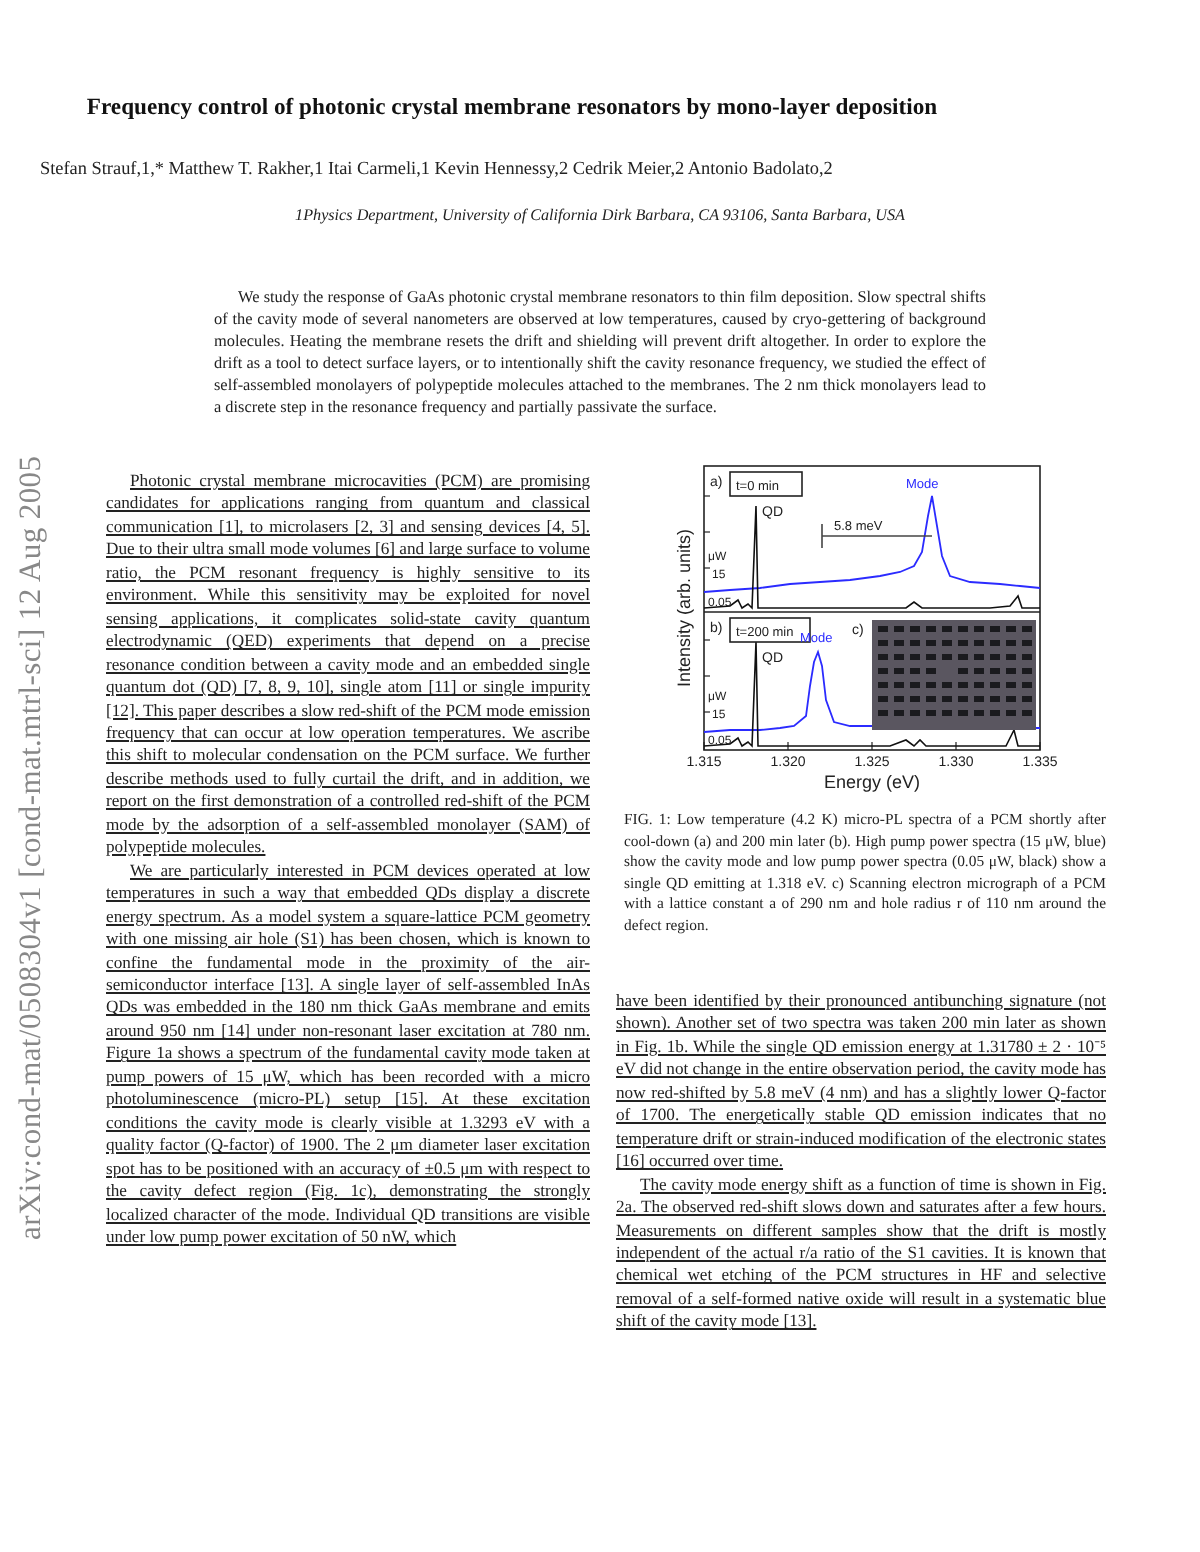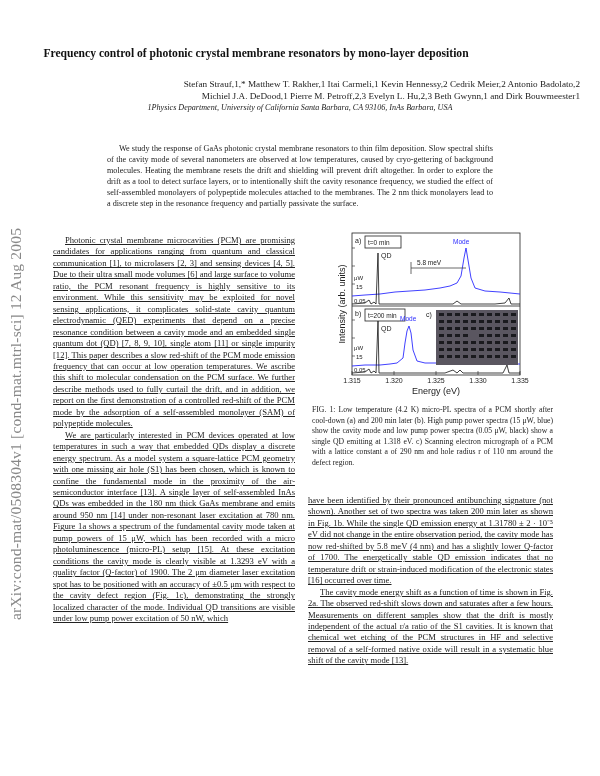--- a/index.html
+++ b/index.html
@@ -1,42 +1,41 @@
 <!DOCTYPE html>
 <html><head>
 <meta charset="utf-8">
 <style>
   html,body{margin:0;padding:0;background:#fff;}
   body{width:600px;height:776px;position:relative;overflow:hidden;font-family:"DejaVu Serif","Liberation Serif",serif;color:#222;}
   .title{position:absolute;left:0;top:47px;width:512px;text-align:center;font-weight:bold;font-size:11.6px;font-family:"Liberation Serif",serif;color:#111;}
-  .authors{position:absolute;left:20px;top:78px;width:560px;text-align:right;font-size:9.2px;line-height:12.4px;font-family:"Liberation Serif",serif;}
+  .authors{position:absolute;left:20px;top:78px;width:560px;text-align:left;font-size:9.2px;line-height:12.4px;font-family:"Liberation Serif",serif;}
   .affil{position:absolute;left:20px;top:102px;width:560px;text-align:center;font-size:8.1px;line-height:11px;font-style:italic;font-family:"Liberation Serif",serif;}
   .abstract{position:absolute;left:107px;top:143px;width:386px;font-size:8.2px;line-height:11.1px;text-align:justify;text-indent:12px;font-family:"Liberation Serif",serif;}
   .arxiv{position:absolute;left:7px;top:620px;transform-origin:0 0;transform:rotate(-90deg);font-size:15.5px;color:#888;white-space:nowrap;font-family:"Liberation Serif",serif;letter-spacing:0.2px;}
   .col{position:absolute;font-size:8.6px;line-height:11.45px;text-align:justify;font-family:"Liberation Serif",serif;text-decoration:underline;}
   .col p{margin:0;text-indent:12px;}
   .colL{left:53px;top:235px;width:242px;}
   .colR{left:308px;top:495px;width:245px;}
   .caption{position:absolute;left:312px;top:405px;width:241px;font-size:7.7px;line-height:10.5px;text-align:justify;font-family:"Liberation Serif",serif;}
   .fig{position:absolute;left:325px;top:228px;width:240px;height:170px;}
   .fig svg{display:block;}
   .axis-text{font-family:"Liberation Sans",sans-serif;}
 </style>
 </head>
 <body>
 
 <div class="title">Frequency control of photonic crystal membrane resonators by mono-layer deposition</div>
 
 <div class="authors">
   <div>Stefan Strauf,1,* Matthew T. Rakher,1 Itai Carmeli,1 Kevin Hennessy,2 Cedrik Meier,2 Antonio Badolato,2</div>
-  <div>Michiel J.A. DeDood,1 Pierre M. Petroff,2,3 Evelyn L. Hu,2,3 Beth Gwynn,1 and Dirk Bouwmeester1</div>
 </div>
 
 <div class="affil">
-  <div>1Physics Department, University of California Santa Barbara, CA 93106, InAs Barbara, USA</div>
+  <div>1Physics Department, University of California Dirk Barbara, CA 93106, Santa Barbara, USA</div>
 </div>
 
 <div class="abstract">We study the response of GaAs photonic crystal membrane resonators to thin film deposition. Slow spectral shifts of the cavity mode of several nanometers are observed at low temperatures, caused by cryo-gettering of background molecules. Heating the membrane resets the drift and shielding will prevent drift altogether. In order to explore the drift as a tool to detect surface layers, or to intentionally shift the cavity resonance frequency, we studied the effect of self-assembled monolayers of polypeptide molecules attached to the membranes. The 2 nm thick monolayers lead to a discrete step in the resonance frequency and partially passivate the surface.</div>
 
 <div class="arxiv">arXiv:cond-mat/0508304v1  [cond-mat.mtrl-sci]  12 Aug 2005</div>
 
 <div class="col colL">
   <p>Photonic crystal membrane microcavities (PCM) are promising candidates for applications ranging from quantum and classical communication [1], to microlasers [2, 3] and sensing devices [4, 5]. Due to their ultra small mode volumes [6] and large surface to volume ratio, the PCM resonant frequency is highly sensitive to its environment. While this sensitivity may be exploited for novel sensing applications, it complicates solid-state cavity quantum electrodynamic (QED) experiments that depend on a precise resonance condition between a cavity mode and an embedded single quantum dot (QD) [7, 8, 9, 10], single atom [11] or single impurity [12]. This paper describes a slow red-shift of the PCM mode emission frequency that can occur at low operation temperatures. We ascribe this shift to molecular condensation on the PCM surface. We further describe methods used to fully curtail the drift, and in addition, we report on the first demonstration of a controlled red-shift of the PCM mode by the adsorption of a self-assembled monolayer (SAM) of polypeptide molecules.</p>
   <p>We are particularly interested in PCM devices operated at low temperatures in such a way that embedded QDs display a discrete energy spectrum. As a model system a square-lattice PCM geometry with one missing air hole (S1) has been chosen, which is known to confine the fundamental mode in the proximity of the air-semiconductor interface [13]. A single layer of self-assembled InAs QDs was embedded in the 180 nm thick GaAs membrane and emits around 950 nm [14] under non-resonant laser excitation at 780 nm. Figure 1a shows a spectrum of the fundamental cavity mode taken at pump powers of 15 μW, which has been recorded with a micro photoluminescence (micro-PL) setup [15]. At these excitation conditions the cavity mode is clearly visible at 1.3293 eV with a quality factor (Q-factor) of 1900. The 2 μm diameter laser excitation spot has to be positioned with an accuracy of ±0.5 μm with respect to the cavity defect region (Fig. 1c), demonstrating the strongly localized character of the mode. Individual QD transitions are visible under low pump power excitation of 50 nW, which</p>
 </div>

